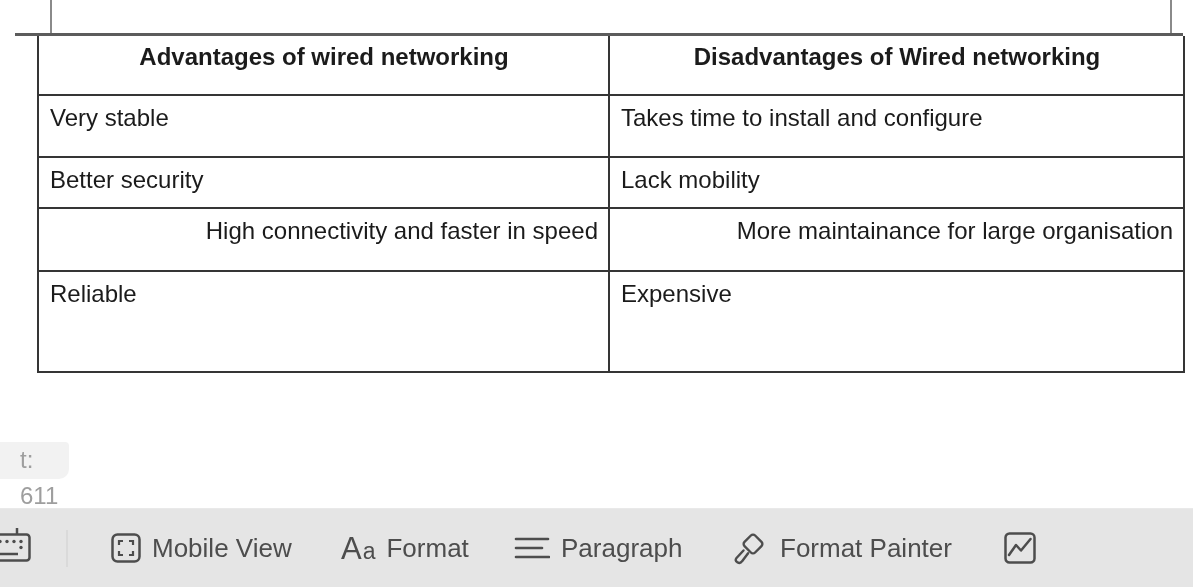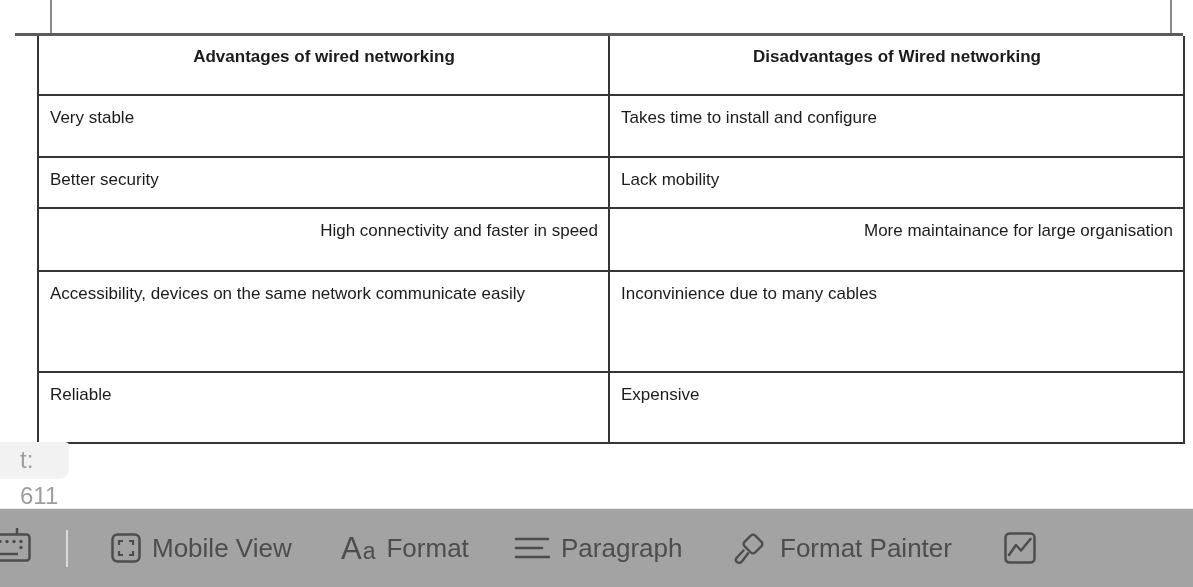--- a/index.html
+++ b/index.html
@@ -11,21 +11,21 @@
   
   .tick{position:absolute;top:0;width:2px;height:33px;background:#8a8a8a;}
   .tick-left{left:50px;}
   .tick-right{left:1170px;}
   
   .table-top-border{position:absolute;left:15px;top:33px;width:1168px;height:3px;background:#5c5c5c;}
   
   .doc-table{
     position:absolute;left:37px;top:36px;width:1146px;
     border-collapse:collapse;table-layout:fixed;
-    color:#1b1b1b;font-size:17px;
+    color:#1b1b1b;font-size:24px;
   }
   .doc-table td,.doc-table th{
     border:2px solid #353535;vertical-align:top;
     padding:3px 10px 0 11px;line-height:37px;overflow:hidden;
   }
   .doc-table th{
     border-top:none;text-align:center;font-weight:700;padding-top:2px;
   }
   .doc-table tr:nth-child(1){height:59px;}
   .doc-table tr:nth-child(2){height:62px;}
@@ -36,21 +36,21 @@
   
   .word-badge{
     position:absolute;left:0;top:442px;width:69px;height:37px;
     background:#f2f2f2;border-radius:0 4px 10px 0;
     color:#9e9e9e;font-size:24px;line-height:36px;
     padding-left:20px;box-sizing:border-box;z-index:5;
   }
   
   .toolbar{
     position:absolute;left:0;top:508px;width:1193px;height:79px;
-    background:#a3a3a3;border-top:1px solid #e9e9e9;box-sizing:border-box;
+    background:#e5e5e5;border-top:1px solid #e9e9e9;box-sizing:border-box;
     color:#4d4d4d;
   }
   .tb-item{
     position:absolute;top:0;height:78px;display:flex;align-items:center;gap:11px;
     font-size:26px;white-space:nowrap;color:#4d4d4d;cursor:default;
   }
   .tb-keyboard{left:-15px;}
   .tb-divider{position:absolute;left:66px;top:21px;width:2px;height:37px;background:#dadada;}
   .tb-mobile-view{left:111px;}
   .tb-format{left:341px;}
@@ -86,24 +86,20 @@
       <td>Very stable</td>
       <td>Takes time to install and configure</td>
     </tr>
     <tr>
       <td>Better security</td>
       <td>Lack mobility</td>
     </tr>
     <tr>
       <td>High connectivity and faster in speed</td>
       <td>More maintainance for large organisation</td>
-    </tr>
-    <tr>
-      <td>Accessibility, devices on the same network communicate easily</td>
-      <td>Inconvinience due to many cables</td>
     </tr>
     <tr>
       <td>Reliable</td>
       <td>Expensive</td>
     </tr>
   </tbody>
     </table>
 
   <div class="word-badge">t: 611</div>
 

